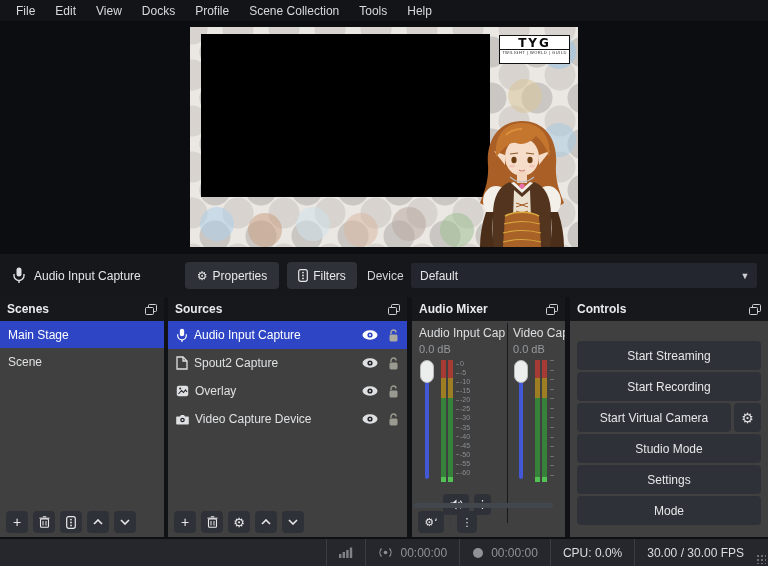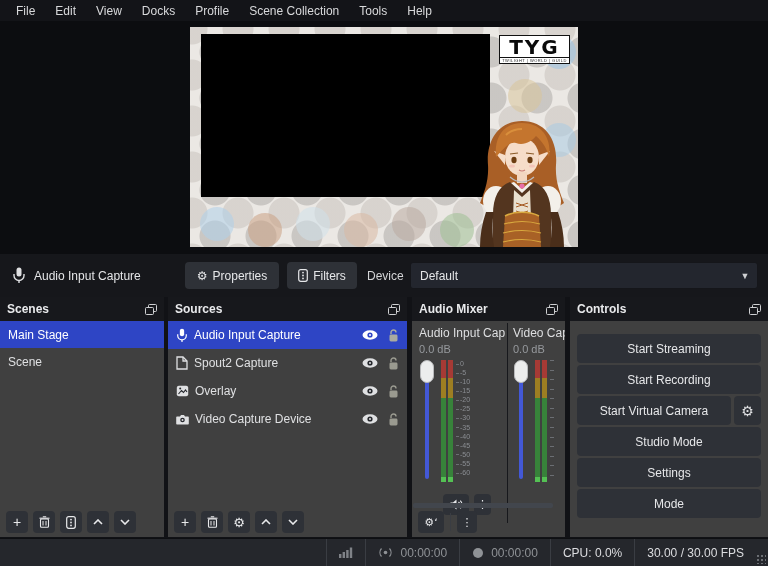--- a/index.html
+++ b/index.html
@@ -31,21 +31,21 @@
     background-size:46px 46px, 46px 46px;
     background-position:2px 2px, 25px 25px;
   }
   .avatar-tint { position:absolute; border-radius:50%; width:34px; height:34px; opacity:.55; }
   .capture-rect { position:absolute; left:11px; top:7px; width:289px; height:163px; background:#000; }
   .logo {
     position:absolute; left:309px; top:8px; width:71px; height:29px;
     background:#fff; color:#0a0a0a; text-align:center; line-height:1;
     border:1px solid #111;
   }
-  .logo-title { font-weight:bold; font-size:20px; letter-spacing:2px; font-family:"DejaVu Sans", sans-serif; display:block; margin-top:1px; }
+  .logo-title { font-weight:bold; font-size:12px; letter-spacing:2px; font-family:"DejaVu Sans", sans-serif; display:block; margin-top:1px; }
   .logo-sub { display:block; font-size:4px; letter-spacing:.5px; border-top:1px solid #111; padding-top:1px; color:#222; }
   .character { position:absolute; right:0; bottom:0; width:112px; height:132px; }
 
   
   .src-toolbar { position:absolute; top:254px; left:0; right:0; height:43px; background:#16171b; }
   .src-toolbar .mic { position:absolute; left:12px; top:13px; }
   .src-label { position:absolute; left:34px; top:15px; color:#e4e5e7; }
   .tb-btn {
     position:absolute; top:8px; height:27px; background:#2e3137; border-radius:4px;
     display:flex; align-items:center; justify-content:center; gap:5px; color:#e6e7e9; cursor:pointer;
@@ -120,21 +120,21 @@
   }
   .mute-btn { width:26px; }
   .kebab-btn { width:17px; font-size:11px; }
   .mixer-scrollbar { position:absolute; left:1px; bottom:29px; width:140px; height:5px; background:#42464d; border-radius:2px; cursor:pointer; }
   .mixer-toolbar { position:absolute; bottom:4px; left:6px; display:flex; align-items:center; gap:6px; }
   .mixer-toolbar .vsep { width:1px; height:18px; background:#3a3d43; }
   .adv-btn { width:26px; height:22px; background:#2e3137; border-radius:4px; display:flex; align-items:center; justify-content:center; color:#e8e9eb; cursor:pointer; }
   .ch-divider { position:absolute; left:95px; top:2px; height:200px; width:1px; background:#17181c; }
 
   
-  .controls-body { padding-top:13px; }
+  .controls-body { padding-top:20px; }
   .ctrl-btn {
     height:29px; background:#2e3137; border-radius:4px; margin:0 7px 2px;
     display:flex; align-items:center; justify-content:center; color:#e6e7e9; cursor:pointer;
   }
   .vcam-row { display:flex; margin:0 7px 2px; gap:3px; }
   .vcam-row .ctrl-btn { flex:1; margin:0; }
   .vcam-gear { width:27px; height:29px; background:#2e3137; border-radius:4px; display:flex; align-items:center; justify-content:center; cursor:pointer; }
 
   
   .statusbar {

